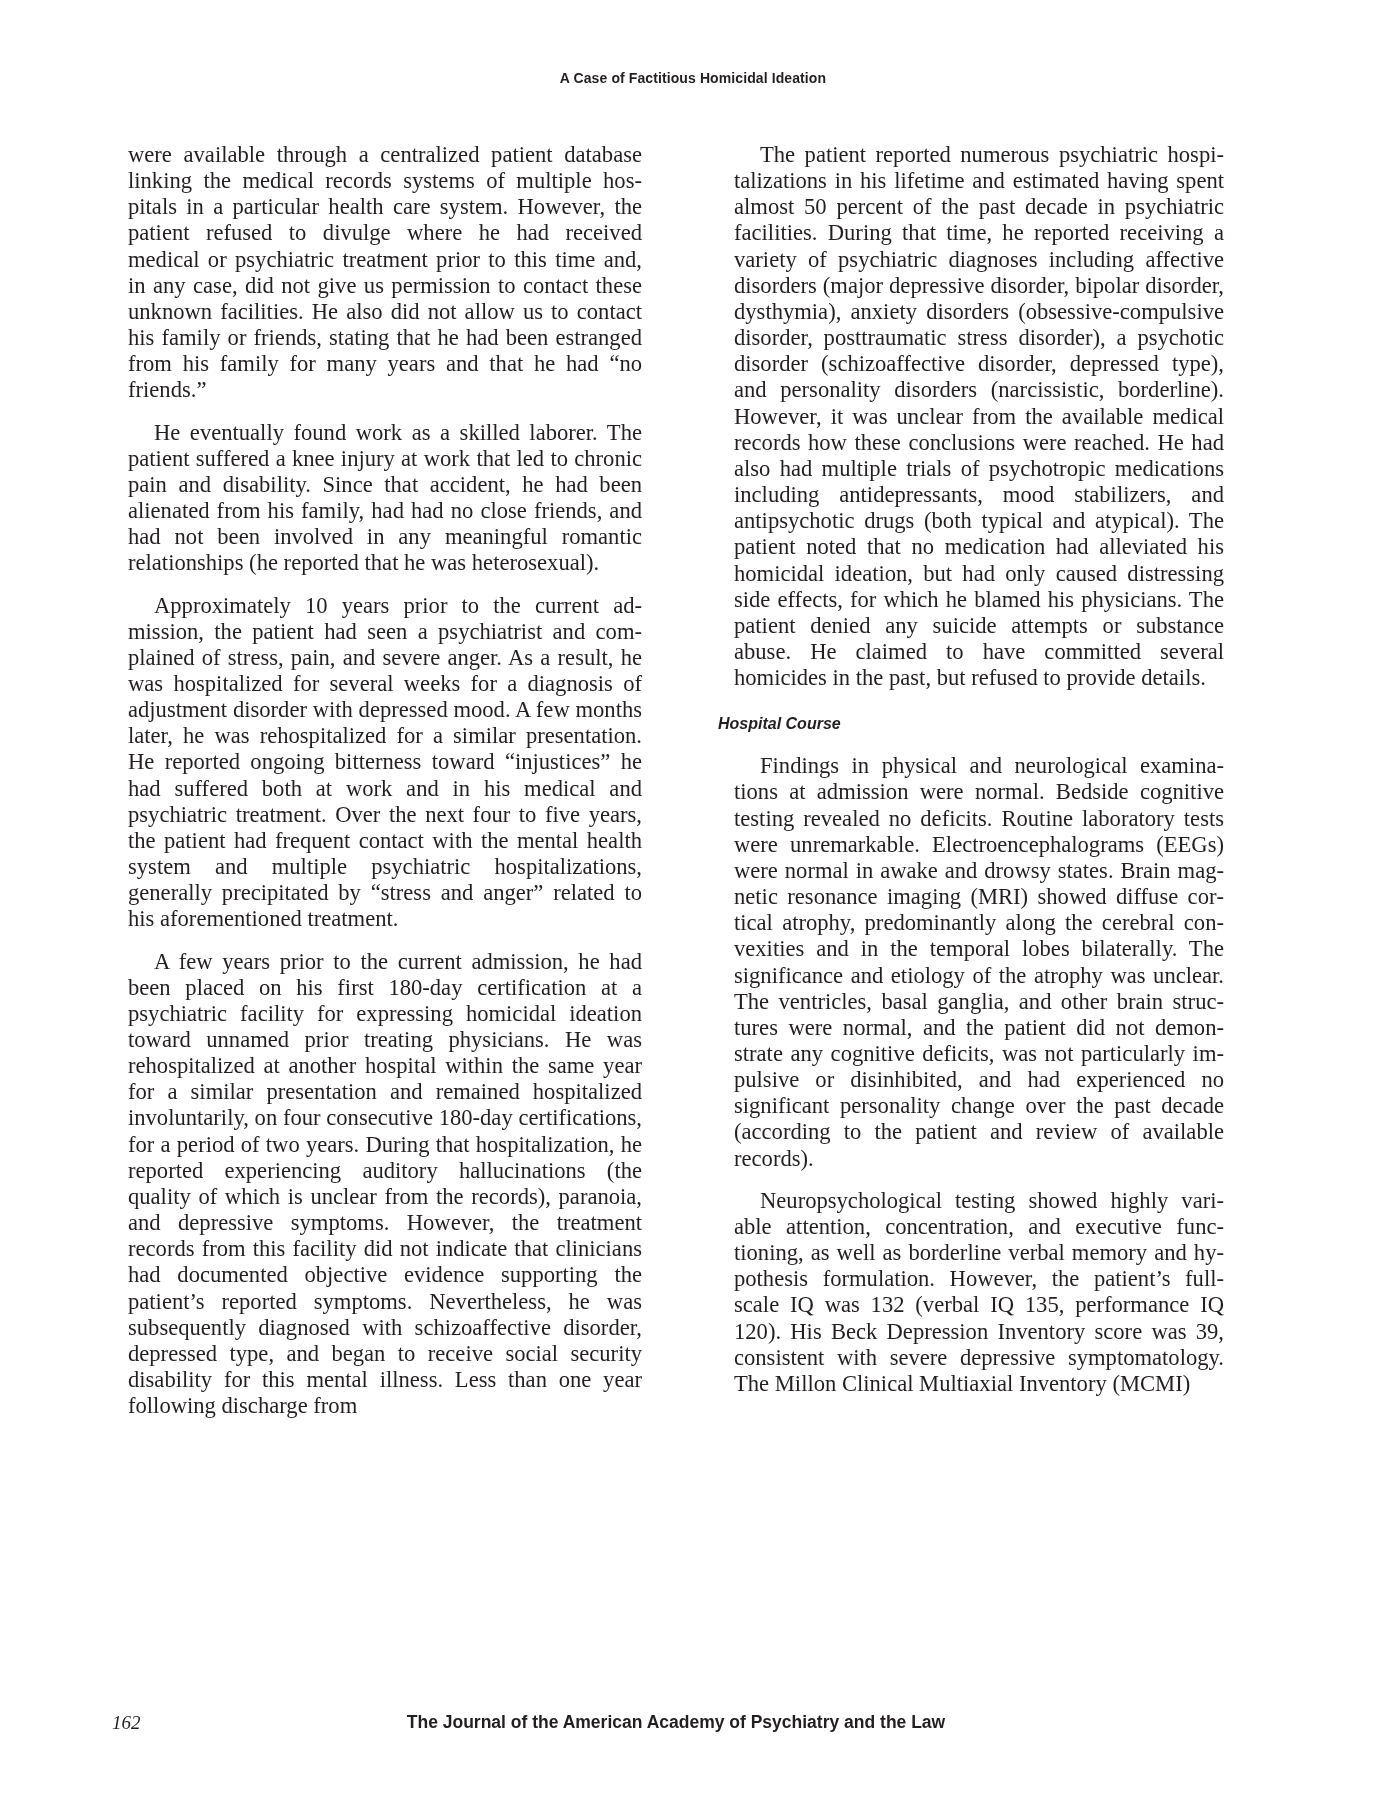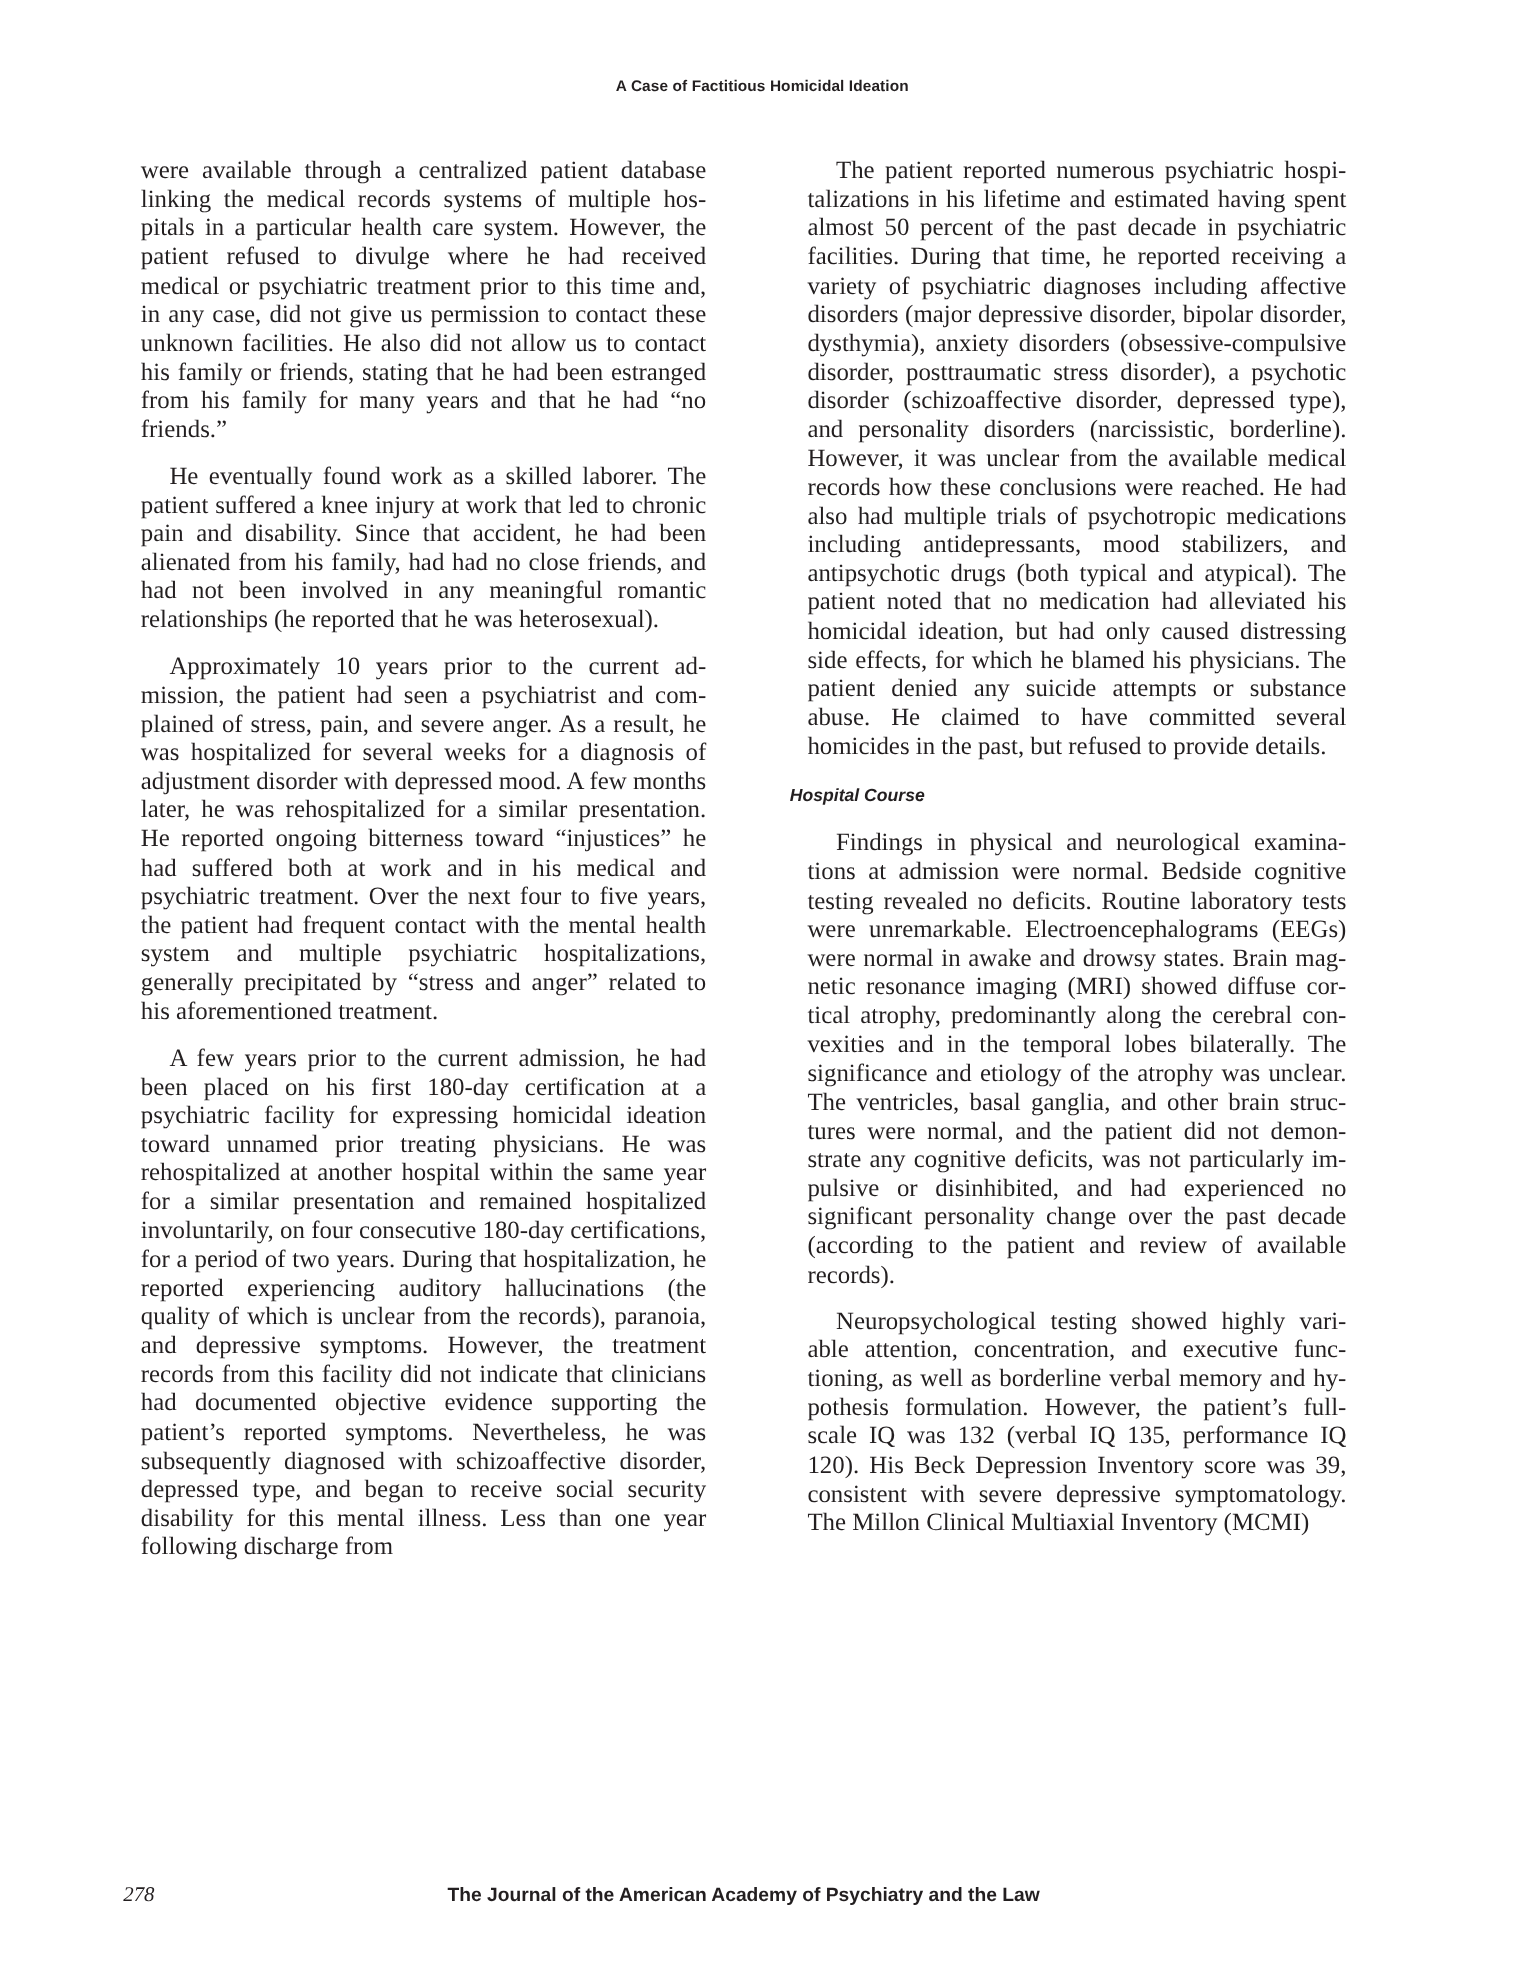--- a/index.html
+++ b/index.html
@@ -46,15 +46,15 @@
 </div>
 
 <div class="col right">
   <p>The patient reported numerous psychiatric hospi­talizations in his lifetime and estimated having spent almost 50 percent of the past decade in psychiatric facilities. During that time, he reported receiving a variety of psychiatric diagnoses including affective disorders (major depressive disorder, bipolar disor­der, dysthymia), anxiety disorders (obsessive-com­pulsive disorder, posttraumatic stress disorder), a psychotic disorder (schizoaffective disorder, de­pressed type), and personality disorders (narcissistic, borderline). However, it was unclear from the avail­able medical records how these conclusions were reached. He had also had multiple trials of psycho­tropic medications including antidepressants, mood stabilizers, and antipsychotic drugs (both typical and atypical). The patient noted that no medication had alleviated his homicidal ideation, but had only caused distressing side effects, for which he blamed his physicians. The patient denied any suicide at­tempts or substance abuse. He claimed to have com­mitted several homicides in the past, but refused to provide details.</p>
   <div class="section-heading">Hospital Course</div>
   <p>Findings in physical and neurological examina­tions at admission were normal. Bedside cognitive testing revealed no deficits. Routine laboratory tests were unremarkable. Electroencephalograms (EEGs) were normal in awake and drowsy states. Brain mag­netic resonance imaging (MRI) showed diffuse cor­tical atrophy, predominantly along the cerebral con­vexities and in the temporal lobes bilaterally. The significance and etiology of the atrophy was unclear. The ventricles, basal ganglia, and other brain struc­tures were normal, and the patient did not demon­strate any cognitive deficits, was not particularly im­pulsive or disinhibited, and had experienced no significant personality change over the past decade (according to the patient and review of available records).</p>
   <p>Neuropsychological testing showed highly vari­able attention, concentration, and executive func­tioning, as well as borderline verbal memory and hy­pothesis formulation. However, the patient’s full-scale IQ was 132 (verbal IQ 135, performance IQ 120). His Beck Depression Inventory score was 39, consistent with severe depressive symptomatology. The Millon Clinical Multiaxial Inventory (MCMI)</p>
 </div>
 
 <div class="footer">
-  <span class="page-number">278</span>
+  <span class="page-number">162</span>
   <span class="journal-title">The Journal of the American Academy of Psychiatry and the Law</span>
 </div>
 
 </body></html>

